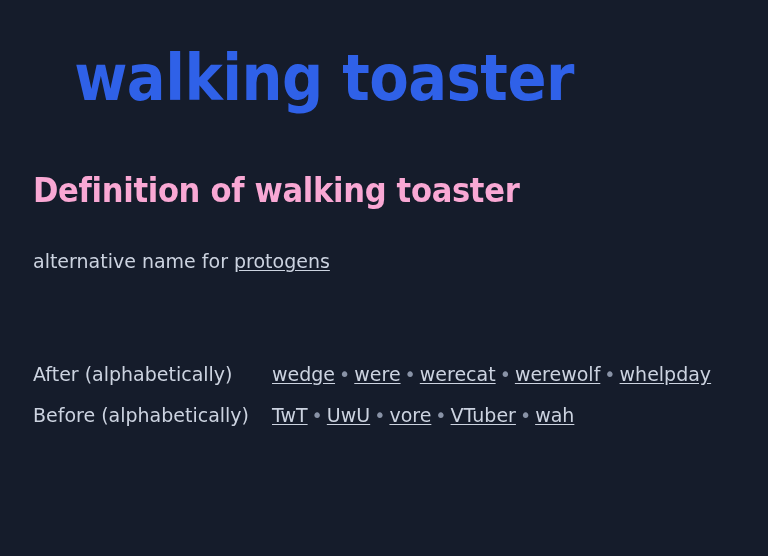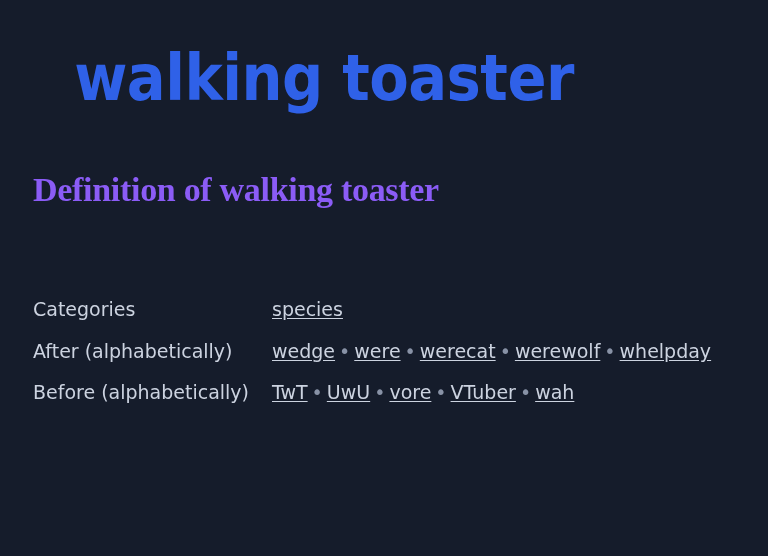--- a/index.html
+++ b/index.html
@@ -101,29 +101,28 @@
 </style>
 </head>
 <body style="background: rgb(21, 28, 43);">
 
 <div class="page">
 
   <h1 class="site-title" style="color: rgb(47, 97, 232);">walking toaster</h1>
 
   <div class="content">
 
-    <h2 class="definition-heading" style="color: #8b5cf6; font-family: Liberation Serif, serif;">Definition of walking toaster</h2>
+    <h2 class="definition-heading" style="color: #f9a8d4;">Definition of walking toaster</h2>
 
+    <p class="definition-body">
+      <span>alternative name for </span><a class="link">protogens</a>
+    </p>
 
     <table class="info-table">
       <tbody>
-        <tr class="info-row">
-          <td class="row-label">Categories</td>
-          <td class="row-value"><a class="link">species</a></td>
-        </tr>
         <tr class="info-row">
           <td class="row-label">After (alphabetically)</td>
           <td class="row-value"><a class="link">wedge</a><span class="sep">•</span><a class="link">were</a><span class="sep">•</span><a class="link">werecat</a><span class="sep">•</span><a class="link">werewolf</a><span class="sep">•</span><a class="link">whelpday</a></td>
         </tr>
         <tr class="info-row">
           <td class="row-label">Before (alphabetically)</td>
           <td class="row-value"><a class="link">TwT</a><span class="sep">•</span><a class="link">UwU</a><span class="sep">•</span><a class="link">vore</a><span class="sep">•</span><a class="link">VTuber</a><span class="sep">•</span><a class="link">wah</a></td>
         </tr>
       </tbody>
     </table>

